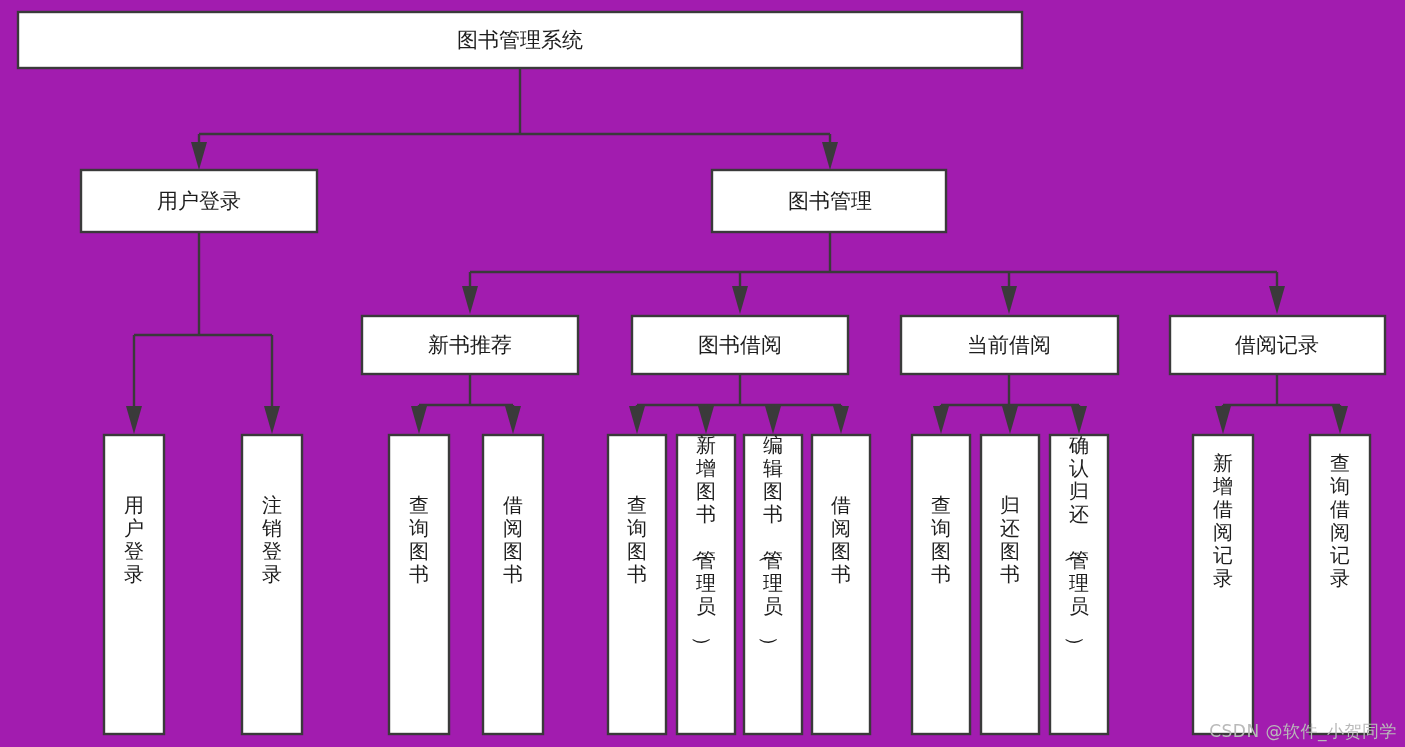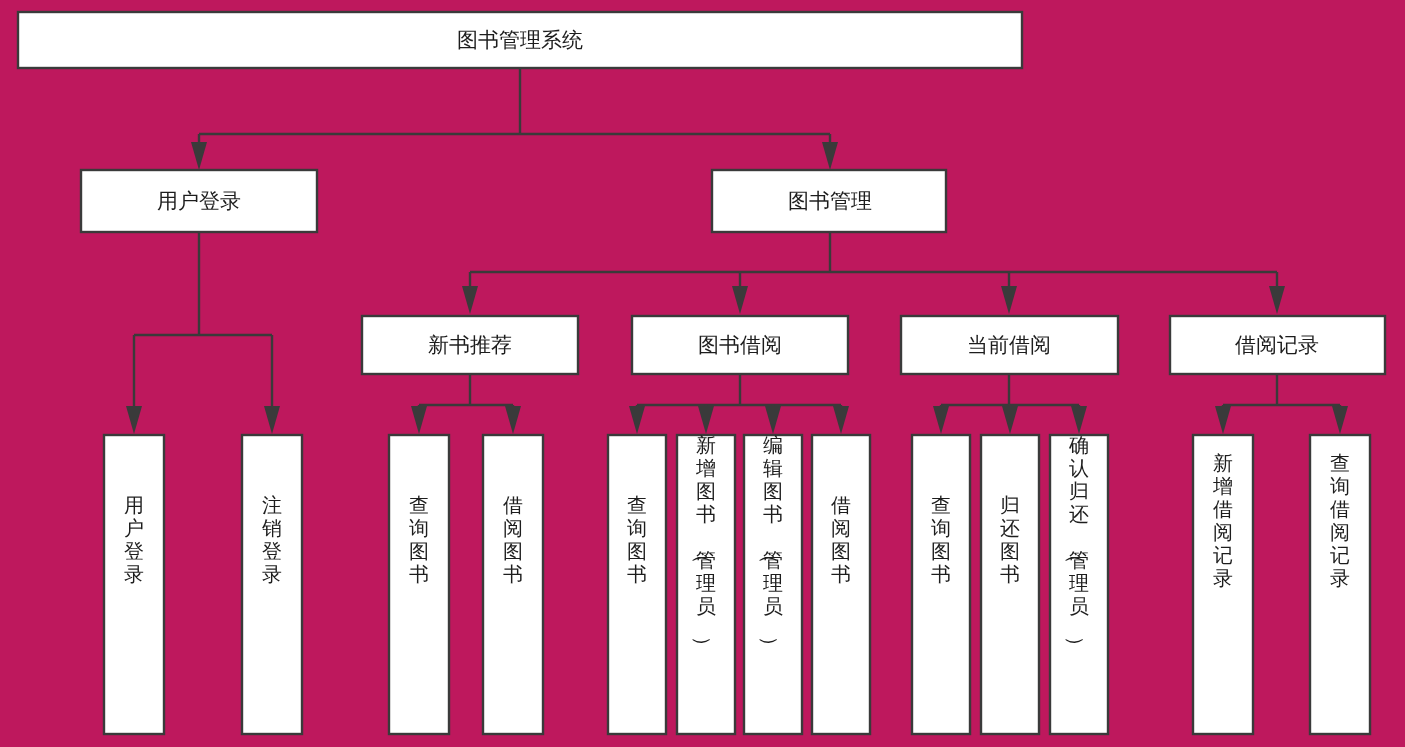--- a/index.html
+++ b/index.html
@@ -7,21 +7,21 @@
     padding: 0;
     background: #ffffff;
   }
   body {
     font-family: "DejaVu Sans", "Liberation Sans", sans-serif;
   }
   #diagram-root {
     position: relative;
     width: 1405px;
     height: 747px;
-    background: #be185d;
+    background: #a21caf;
     overflow: hidden;
   }
   svg#tree-svg {
     position: absolute;
     left: 0;
     top: 0;
     width: 1405px;
     height: 747px;
   }
   .node-box {
@@ -240,14 +240,15 @@
       <rect class="node-box" x="1193" y="435" width="60" height="299"></rect>
       <text class="node-label-vertical" x="1223" y="470"><tspan x="1223" y="470">新</tspan><tspan x="1223" y="493">增</tspan><tspan x="1223" y="516">借</tspan><tspan x="1223" y="539">阅</tspan><tspan x="1223" y="562">记</tspan><tspan x="1223" y="585">录</tspan></text>
     </g>
     <g>
       <rect class="node-box" x="1310" y="435" width="60" height="299"></rect>
       <text class="node-label-vertical" x="1340" y="470"><tspan x="1340" y="470">查</tspan><tspan x="1340" y="493">询</tspan><tspan x="1340" y="516">借</tspan><tspan x="1340" y="539">阅</tspan><tspan x="1340" y="562">记</tspan><tspan x="1340" y="585">录</tspan></text>
     </g>
 
   </svg>
 
+  <div class="watermark">CSDN @软件_小贺同学</div>
 
 </div>
 
 </body></html>

